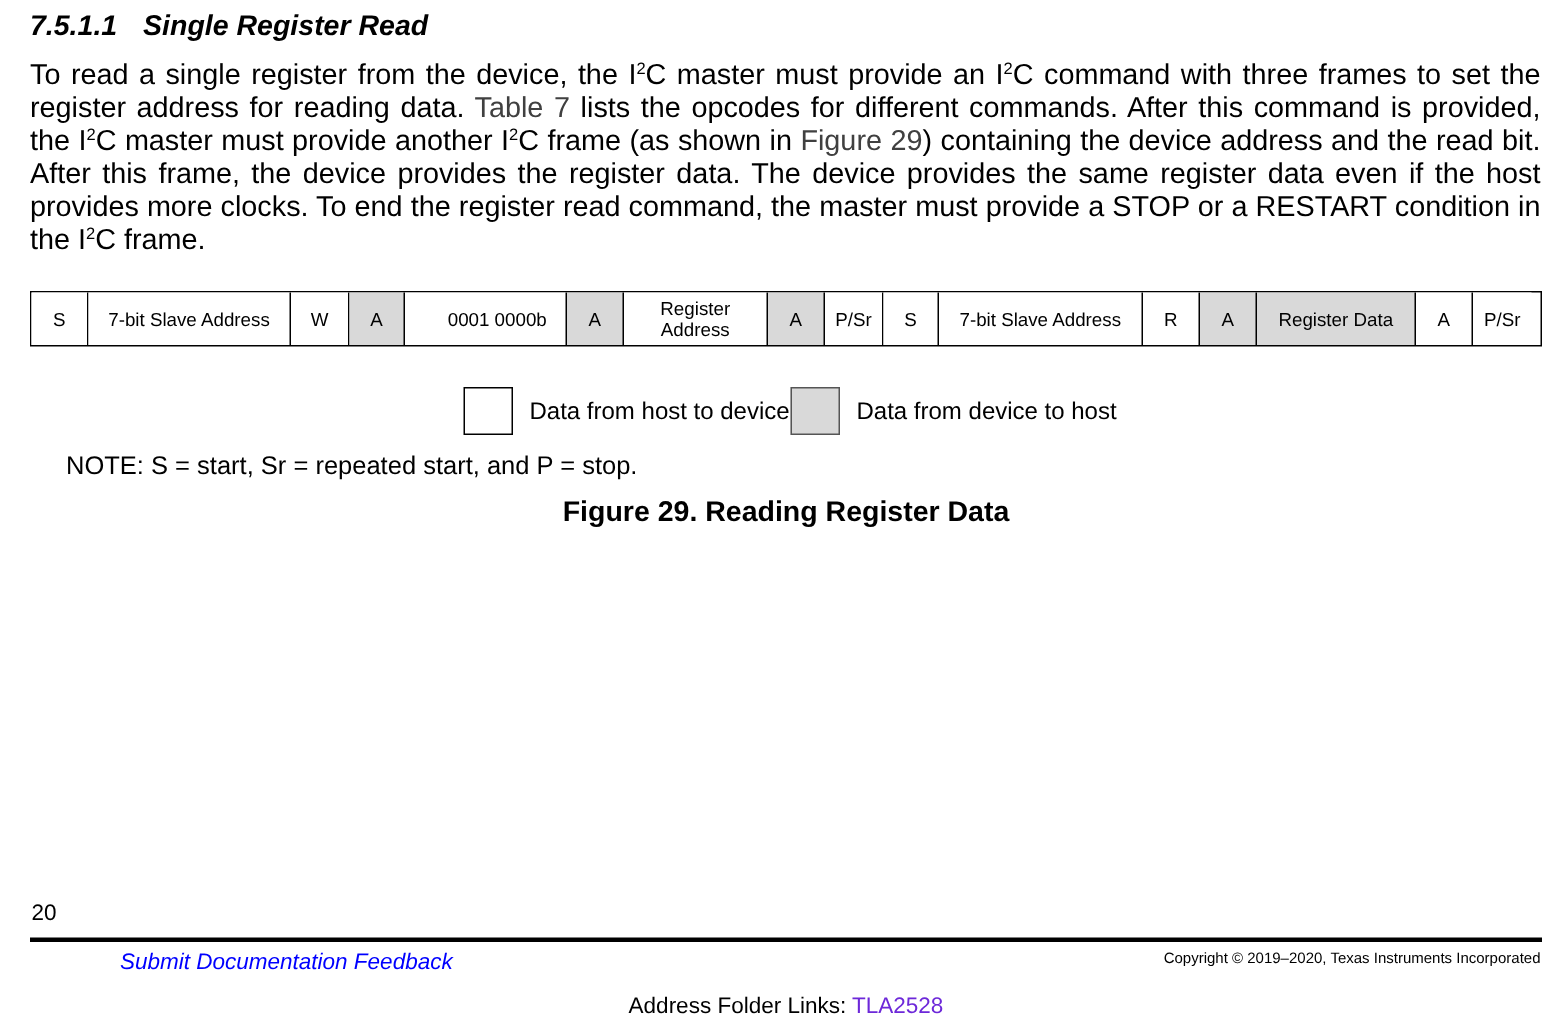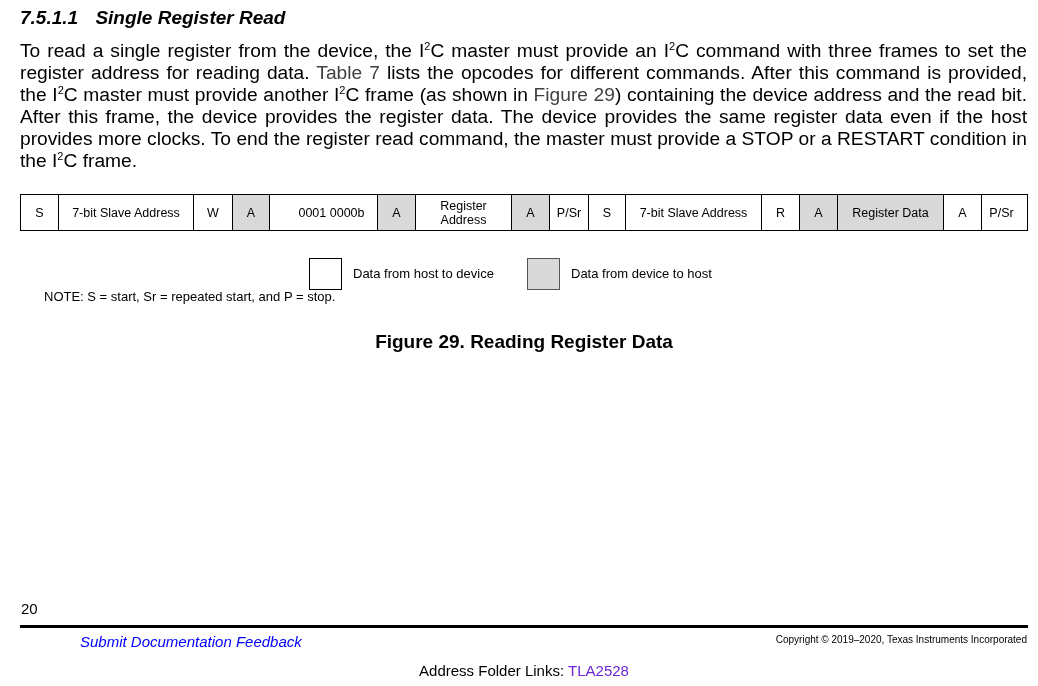--- a/index.html
+++ b/index.html
@@ -9,22 +9,22 @@
   .heading .num { margin-right: 12px; }
   .para { position: absolute; left: 20px; top: 40px; width: 1007px; font-size: 19.2px; line-height: 22px; text-align: justify; }
   .para sup { font-size: 11px; line-height: 0; vertical-align: 7px; }
   .link { color: #404040; }
   .frame { position: absolute; left: 20px; top: 194px; height: 37px; display: flex; border: 1px solid #000; box-sizing: border-box; width: 1008px; }
   .cell { box-sizing: border-box; border-right: 1px solid #000; display: flex; align-items: center; justify-content: center; text-align: center; font-size: 12.5px; line-height: 14px; background: #fff; }
   .cell:last-child { border-right: none; }
   .cell.gray { background: #d9d9d9; }
   .legend-box { position: absolute; top: 258px; width: 33px; height: 32px; box-sizing: border-box; border: 1px solid #000; }
   .legend-box.gray { background: #d9d9d9; border-color: #555; }
-  .legend-text { position: absolute; top: 266px; font-size: 13px; }
-  .note { position: absolute; left: 44px; top: 289px; font-size: 13px; }
+  .legend-text { position: absolute; top: 266px; font-size: 16px; }
+  .note { position: absolute; left: 44px; top: 301px; font-size: 17px; }
   .caption { position: absolute; left: 0; width: 1048px; text-align: center; top: 331px; font-size: 19px; font-weight: bold; }
   .footer-rule { position: absolute; left: 20px; top: 625px; width: 1008px; height: 3px; background: #000; }
   .page-num { position: absolute; left: 21px; top: 600px; font-size: 15px; }
   .feedback { position: absolute; left: 80px; top: 633px; font-size: 15px; font-style: italic; color: #0000ff; }
   .copyright { position: absolute; right: 11px; top: 634px; font-size: 10px; }
   .product-links { position: absolute; left: 0; width: 1048px; text-align: center; top: 662px; font-size: 15px; }
   .product-links .pl-link { color: #6d28d9; }
 </style>
 </head>
 <body>

